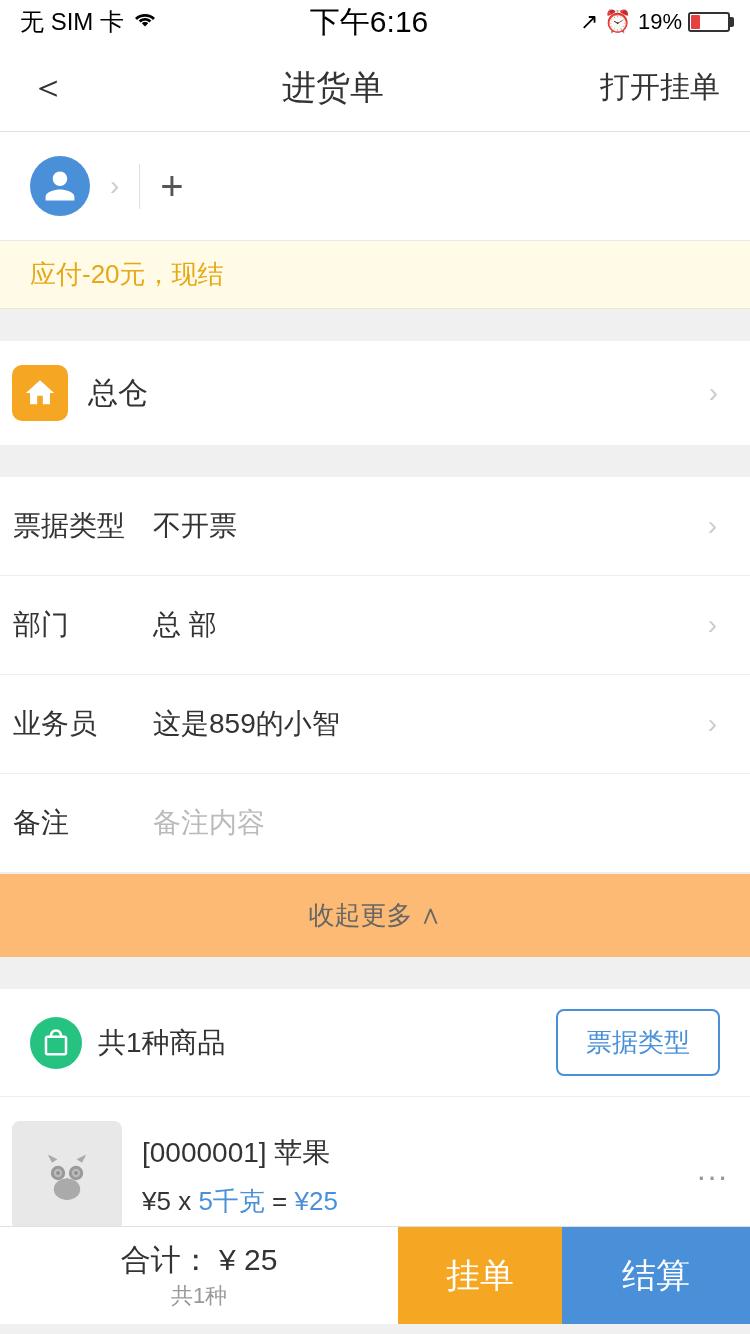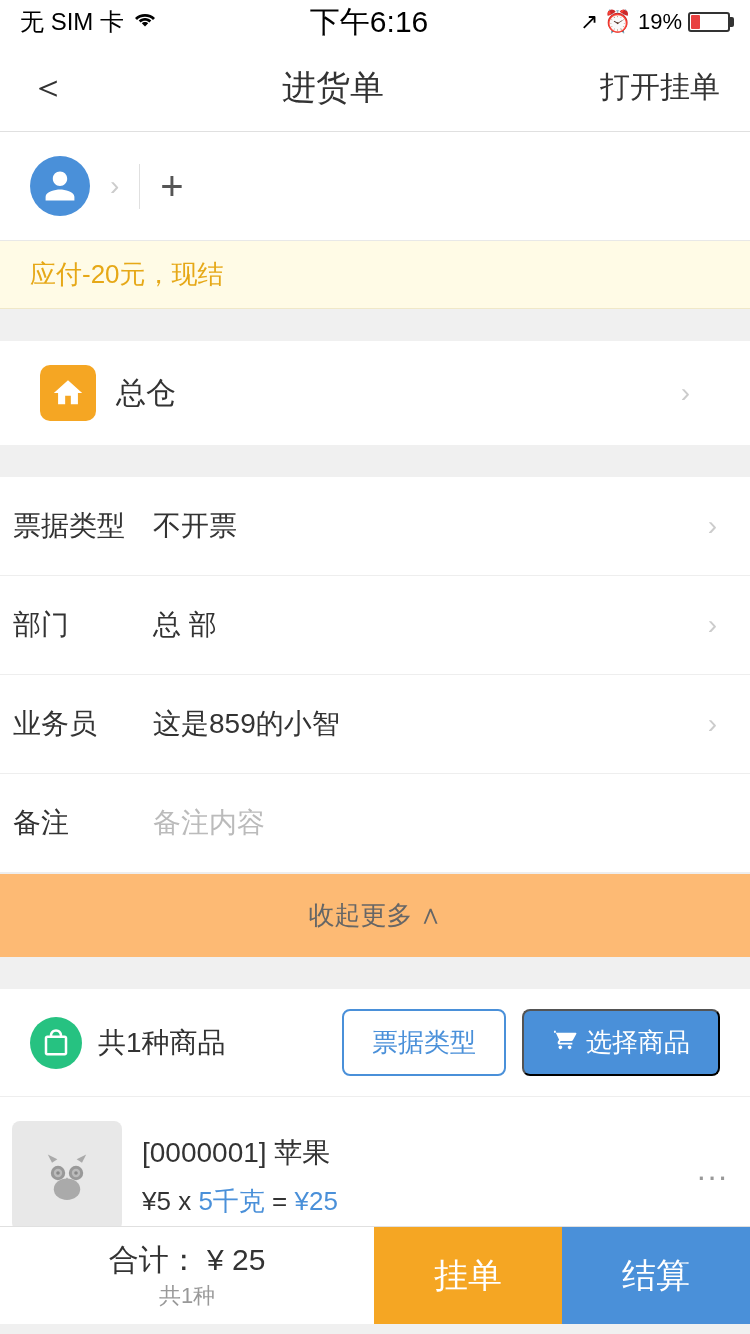--- a/index.html
+++ b/index.html
@@ -152,21 +152,21 @@
       padding: 16px 30px;
       font-size: 26px;
       color: #e6a817;
       border-bottom: 1px solid #f0e8c8;
     }
 
     
     .warehouse-row {
       display: flex;
       align-items: center;
-      padding: 24px 40px;
+      padding: 24px 12px;
       background: #fff;
     }
     .warehouse-icon {
       width: 56px;
       height: 56px;
       background: #f5a623;
       border-radius: 10px;
       display: flex;
       align-items: center;
       justify-content: center;
@@ -340,21 +340,21 @@
     }
     .footer-total-main {
       font-size: 30px;
       color: #333;
     }
     .footer-total-sub {
       font-size: 22px;
       color: #999;
     }
     .footer-hang {
-      width: 188px;
+      width: 164px;
       background: #f5a623;
       display: flex;
       align-items: center;
       justify-content: center;
       font-size: 34px;
       color: #fff;
       cursor: pointer;
     }
     .footer-settle {
       width: 188px;
@@ -467,28 +467,20 @@
 
   <div class="section">
     <div class="product-header">
       <div class="product-count-icon">
         <svg viewBox="0 0 24 24" xmlns="http://www.w3.org/2000/svg">
           <path d="M19 6h-2c0-2.8-2.2-5-5-5S7 3.2 7 6H5c-1.1 0-2 .9-2 2v12c0 1.1.9 2 2 2h14c1.1 0 2-.9 2-2V8c0-1.1-.9-2-2-2zm-7-3c1.7 0 3 1.3 3 3H9c0-1.7 1.3-3 3-3zm7 17H5V8h14v12z"></path>
         </svg>
       </div>
       <span class="product-count-text">共1种商品</span>
       <button class="btn-outline">票据类型</button>
-      <button class="btn-filled">
-        <span>
-          <svg width="26" height="22" viewBox="0 0 24 24" fill="currentColor">
-            <path d="M7 18c-1.1 0-2 .9-2 2s.9 2 2 2 2-.9 2-2-.9-2-2-2zm10 0c-1.1 0-2 .9-2 2s.9 2 2 2 2-.9 2-2-.9-2-2-2zM5.1 4H2V2H0v2h2l3.6 7.6L4.2 14c-.2.3-.2.7-.2 1 0 1.1.9 2 2 2h14v-2H6.4c-.1 0-.2-.1-.2-.2l.1-.3.9-1.5H19c.8 0 1.4-.4 1.7-1l3.6-6.5c.1-.2.2-.4.2-.5 0-.6-.4-1-1-1H5.1z"></path>
-          </svg>
-        </span>
-        <span>选择商品</span>
-      </button>
     </div>
 
     <div class="product-item">
       <div class="product-thumb">
         <svg viewBox="0 0 100 100" xmlns="http://www.w3.org/2000/svg">
 
           <circle cx="35" cy="45" r="12" fill="#999"></circle>
           <circle cx="65" cy="45" r="12" fill="#999"></circle>
           <circle cx="35" cy="45" r="7" fill="#bbb"></circle>
           <circle cx="65" cy="45" r="7" fill="#bbb"></circle>

